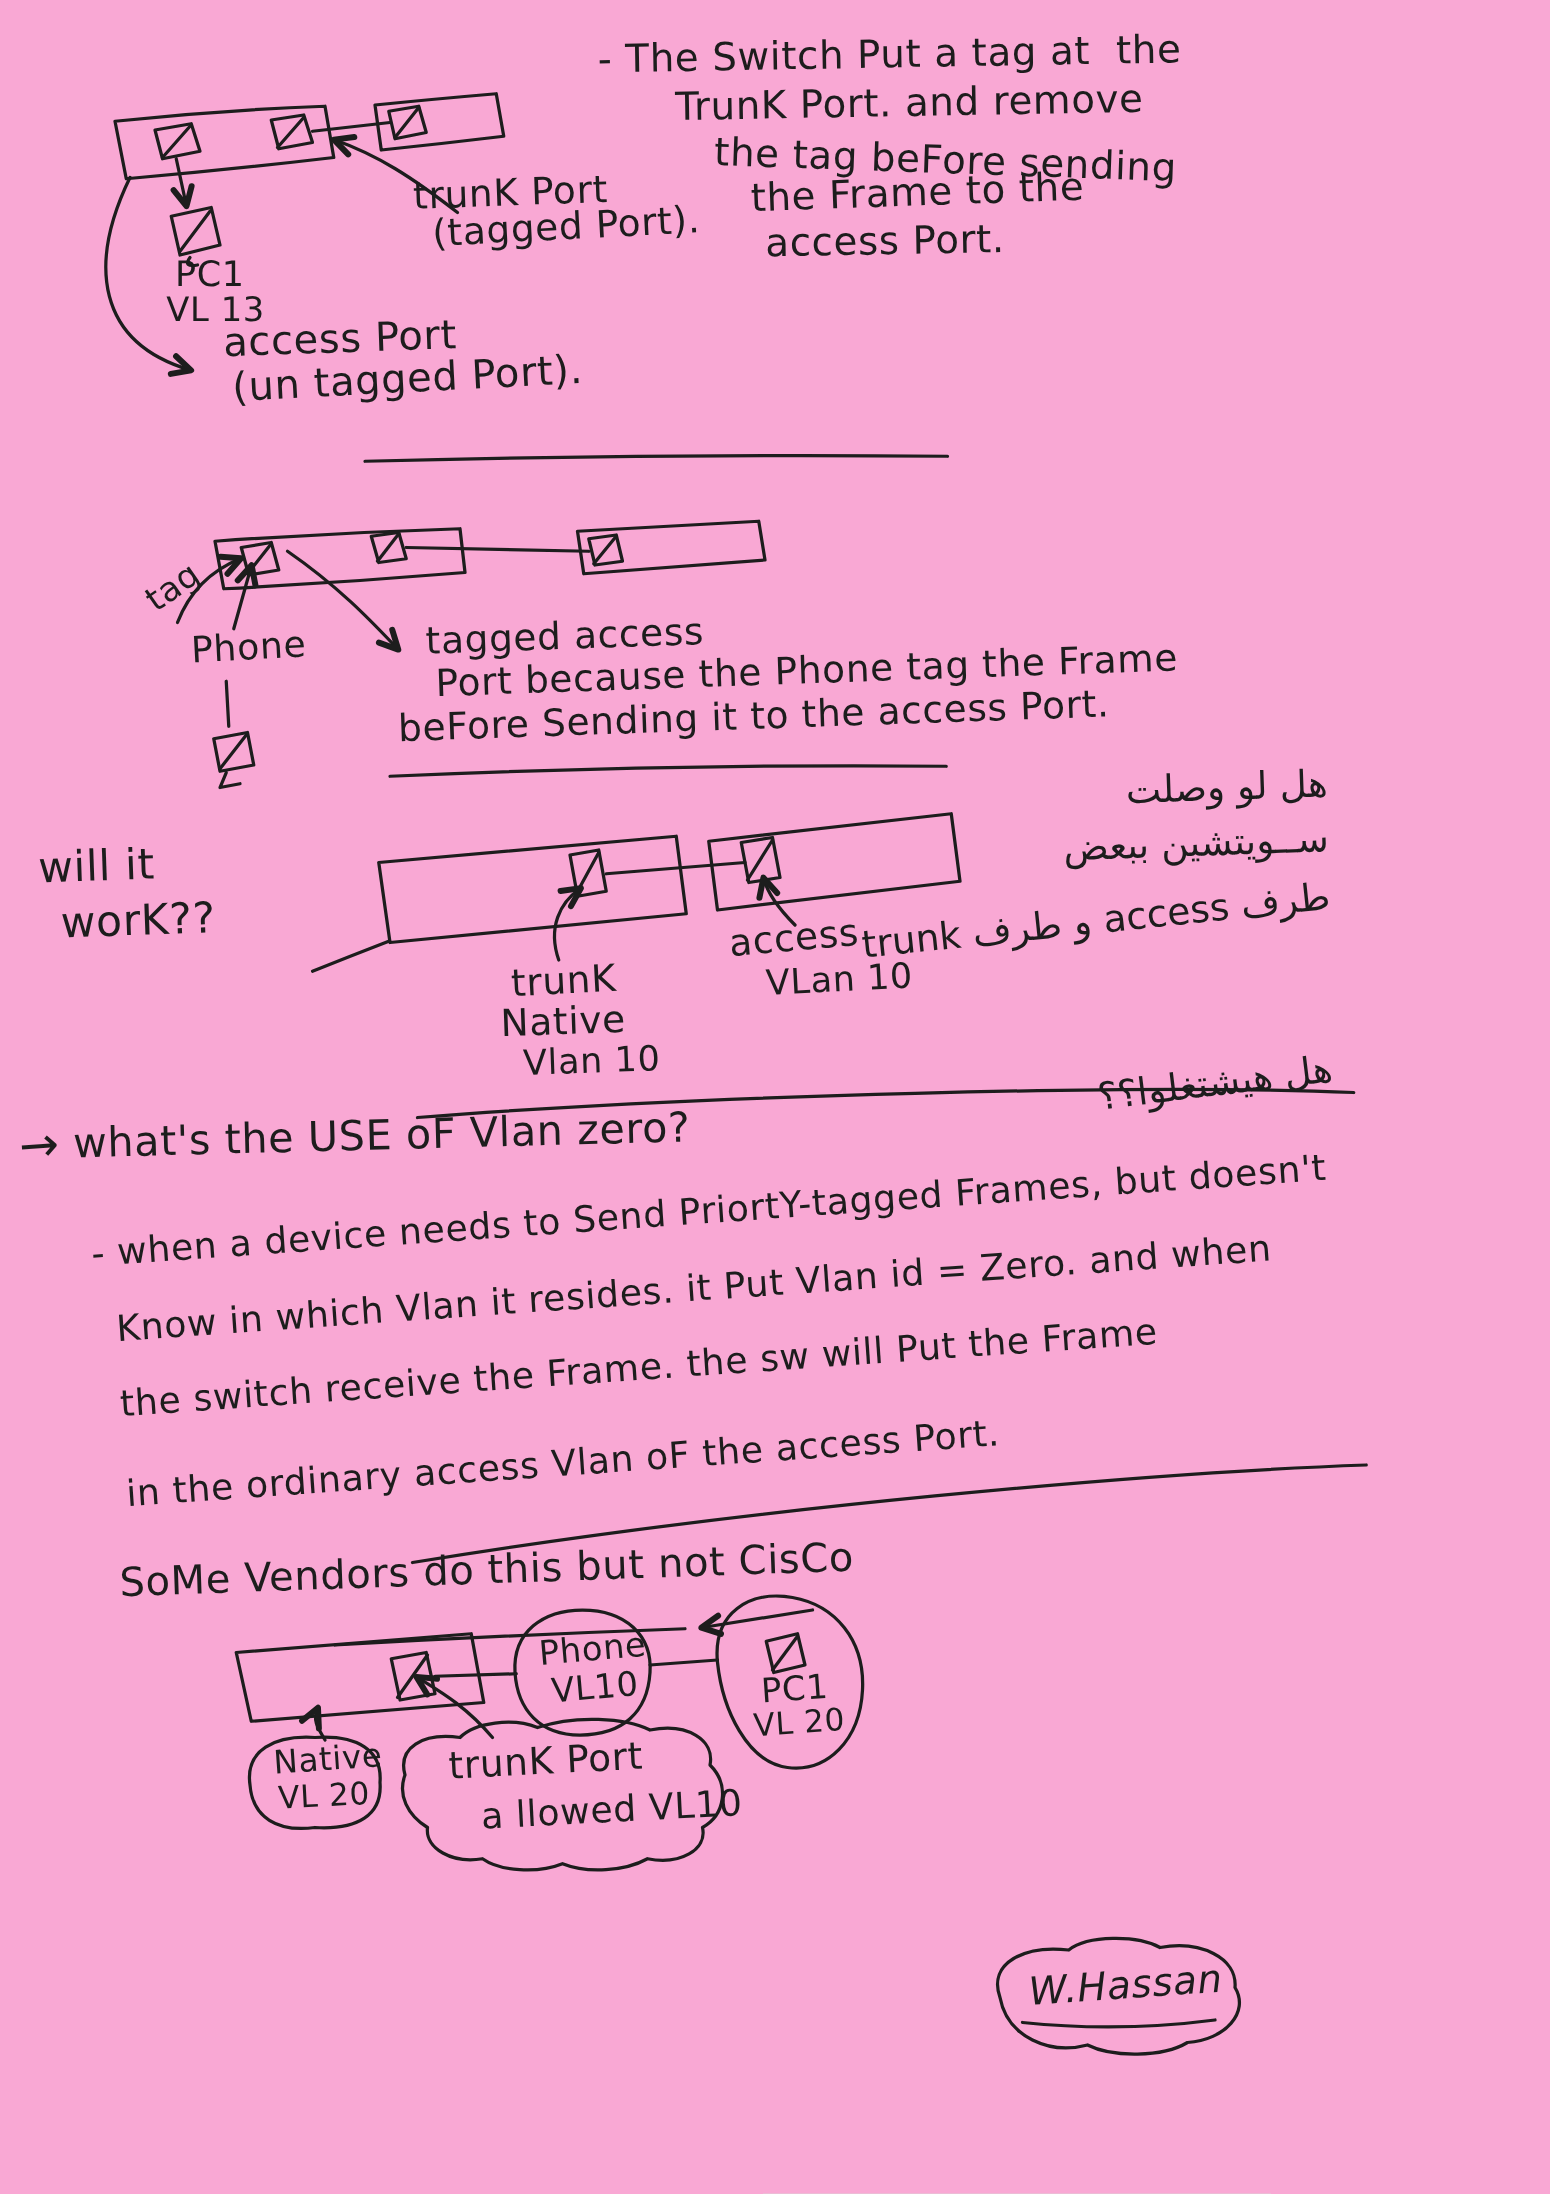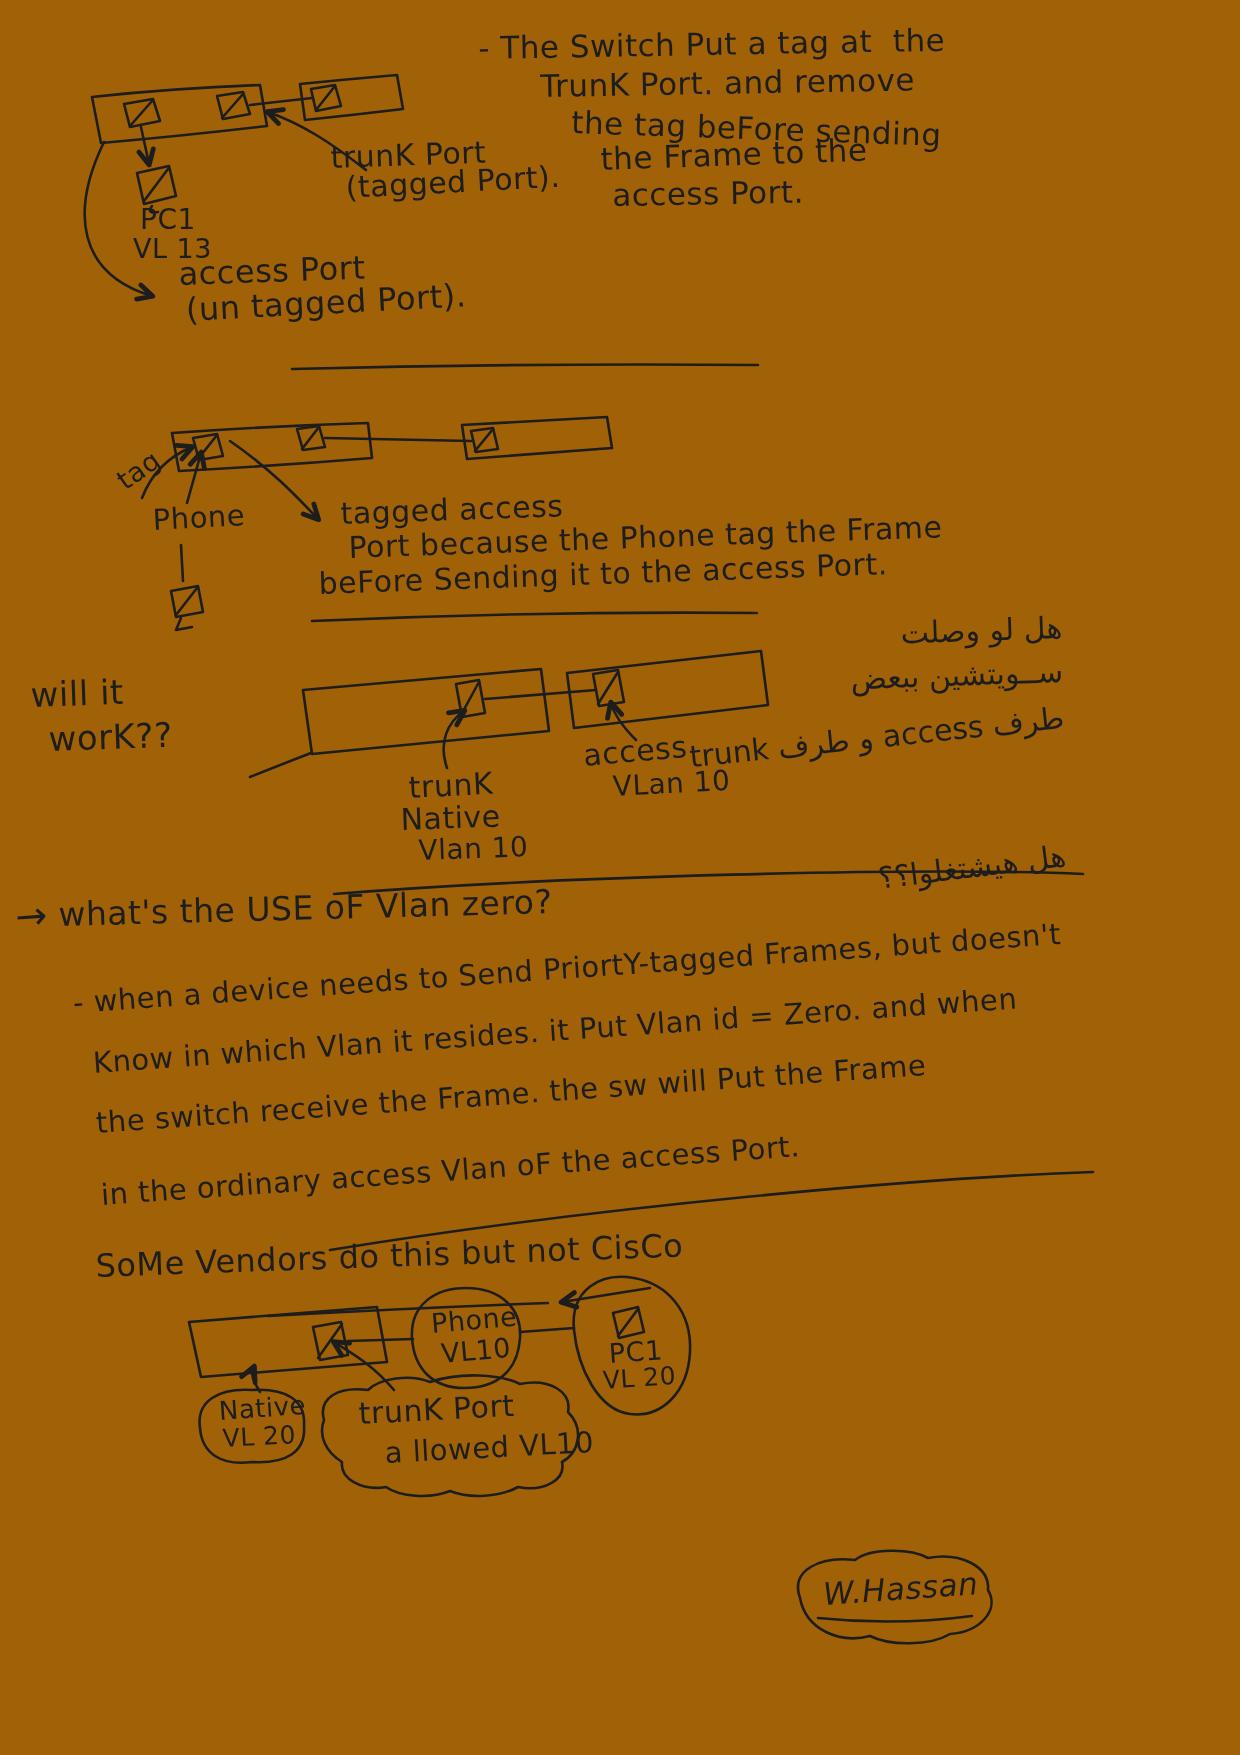--- a/index.html
+++ b/index.html
@@ -1,18 +1,18 @@
 <!DOCTYPE html>
 <html><head>
 <meta charset="utf-8">
 <style>
   html,body{margin:0;padding:0;background:#d9d9d9;}
   .page{
     position:relative;width:1240px;height:1755px;margin:0 auto;
-    background:#a16207;overflow:hidden;
+    background:#f9a8d4;overflow:hidden;
     font-family:"DejaVu Sans",sans-serif;color:#1d1d1d;
   }
   .hw{
     position:absolute;white-space:pre;line-height:1.05;
     transform-origin:left top;letter-spacing:.5px;color:#1d1d1d;
   }
   .rtl{direction:rtl;transform-origin:right top;letter-spacing:0;}
   .ink{position:absolute;left:0;top:0;}
   .ink path,.ink line,.ink ellipse{
     fill:none;stroke:#1d1d1d;stroke-width:2.6;

